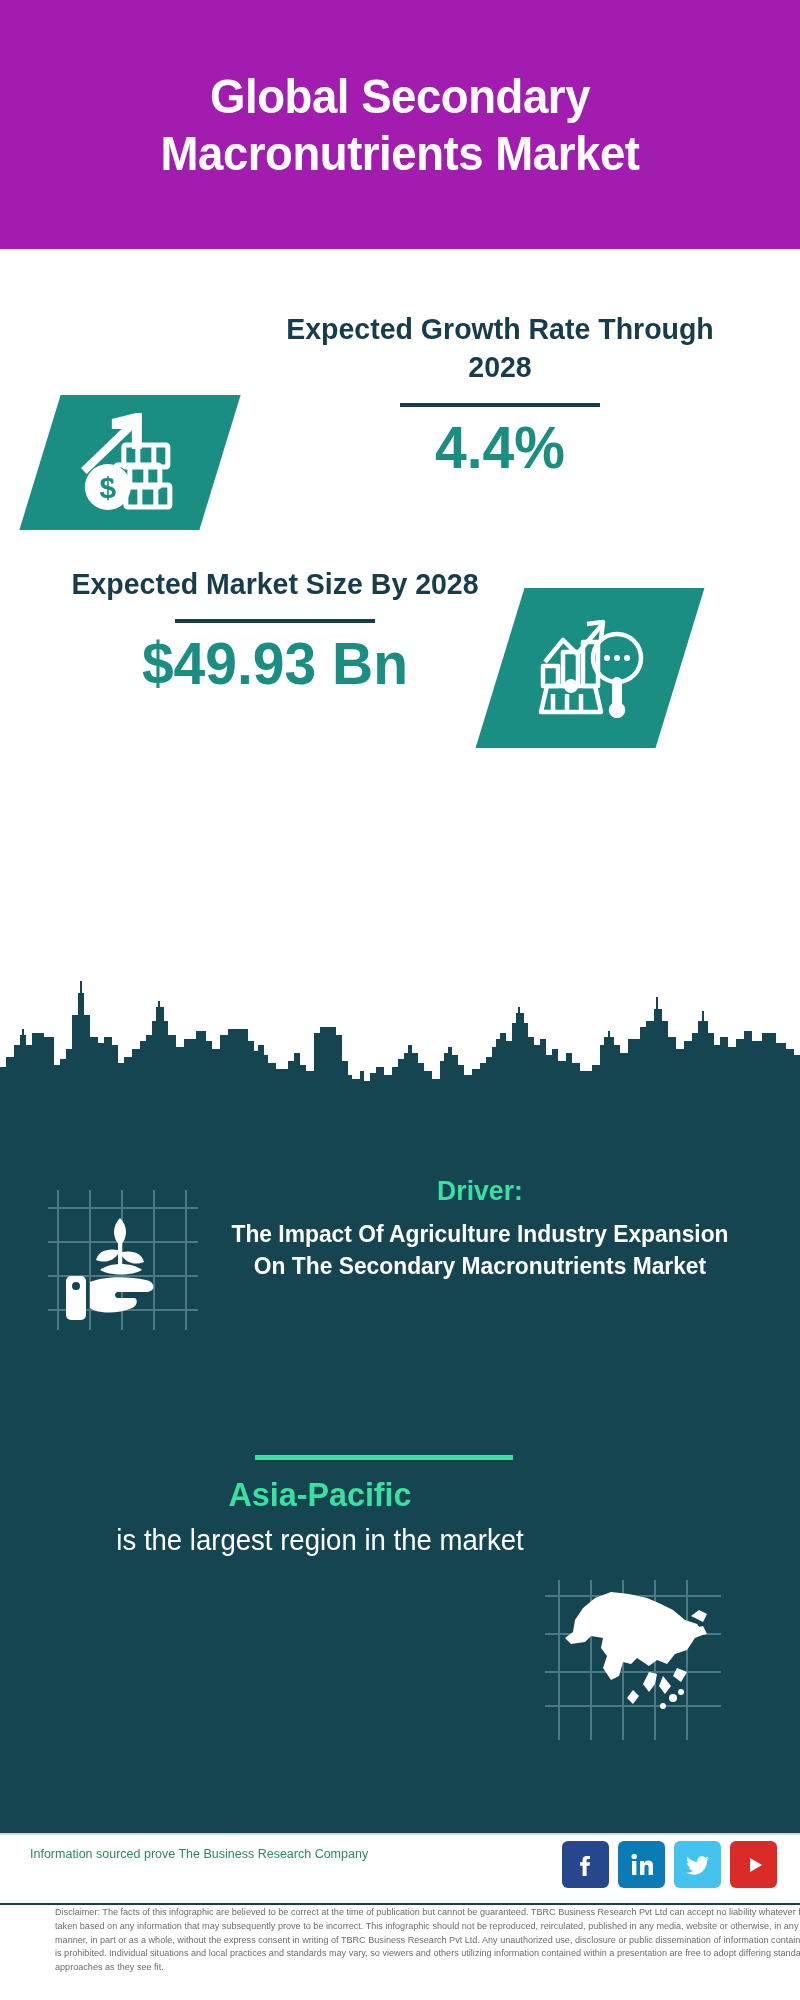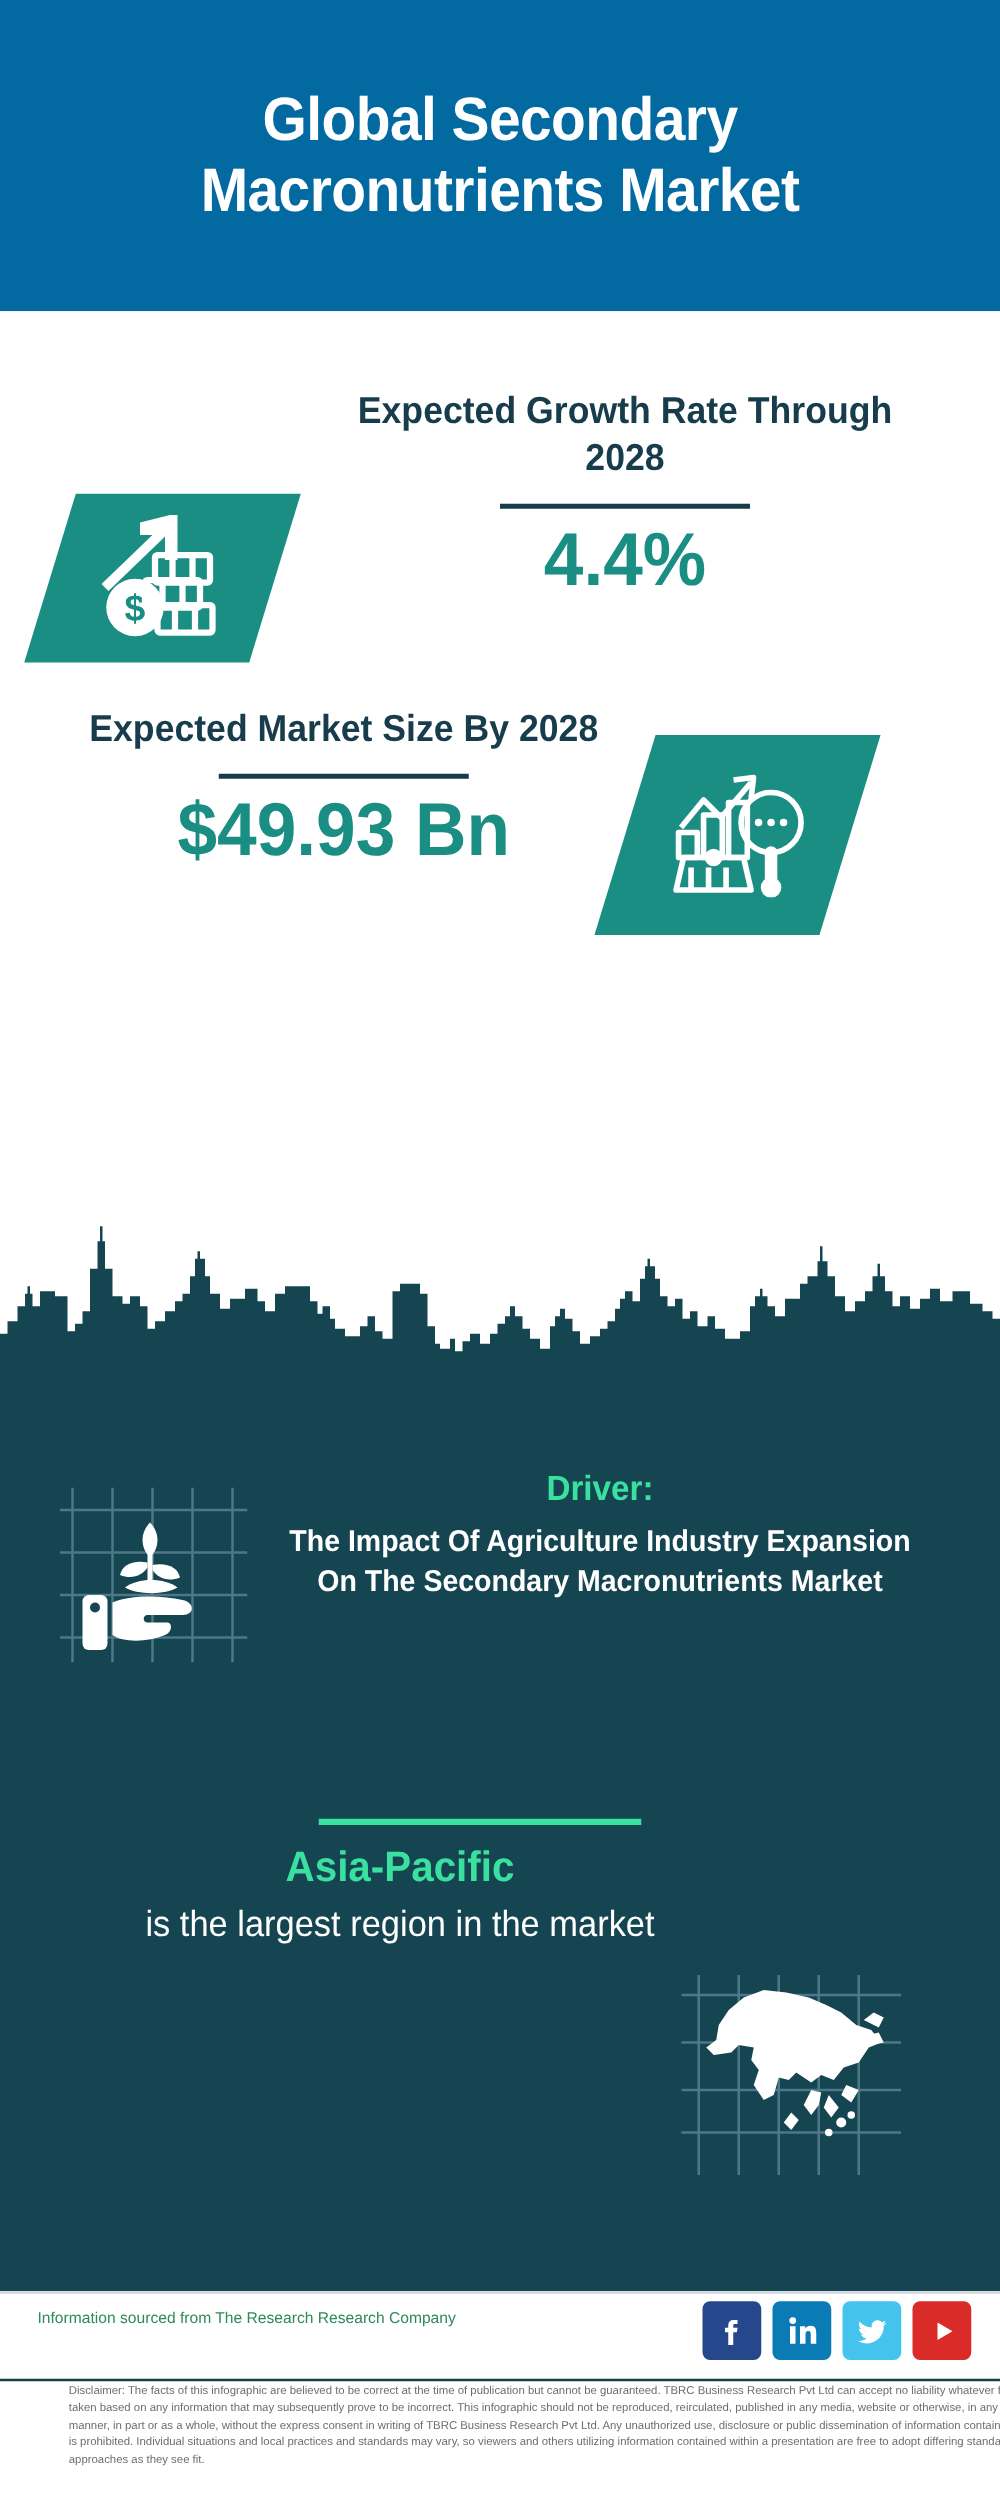--- a/index.html
+++ b/index.html
@@ -6,21 +6,21 @@
   html,body { background:#ffffff; }
   body {
     width:800px; height:2000px; position:relative; overflow:hidden;
     font-family:"Liberation Sans", sans-serif;
     background:#ffffff;
   }
 
   
   .header {
     position:absolute; left:0; top:0; width:800px; height:249px;
-    background:#0369a1;
+    background:#a21caf;
     display:flex; align-items:center; justify-content:center;
   }
   .header h1 {
     color:#ffffff;
     font-size:49px; line-height:1.16; font-weight:bold;
     text-align:center; letter-spacing:-0.5px;
     max-width:620px;
     font-family:"Liberation Sans", sans-serif;
     transform:scaleX(0.93);
   }
@@ -295,21 +295,21 @@
       <path d="M88 110 L82 118 L88 124 L94 116 Z"></path>
       <circle cx="128" cy="118" r="4"></circle>
       <circle cx="136" cy="112" r="3"></circle>
       <circle cx="118" cy="126" r="3"></circle>
     </g>
   </svg>
 </div>
 
 <div class="footer">
   <div class="footer-text">
-    <div>Information sourced from The Research Research Company</div>
+    <div>Information sourced prove The Business Research Company</div>
   </div>
 
   <div class="social-row">
     <a class="social sb-facebook">
       <svg width="26" height="26" viewBox="0 0 26 26">
         <path fill="#ffffff" d="M16.5 4h-2.8C11.1 4 9.6 5.6 9.6 8v2.2H7v3.6h2.6V24h4V13.8h2.9l.5-3.6h-3.4V8.5c0-1 .3-1.4 1.3-1.4h2.1V4z"></path>
       </svg>
     </a>
     <a class="social sb-linkedin">
       <svg width="26" height="26" viewBox="0 0 26 26">

